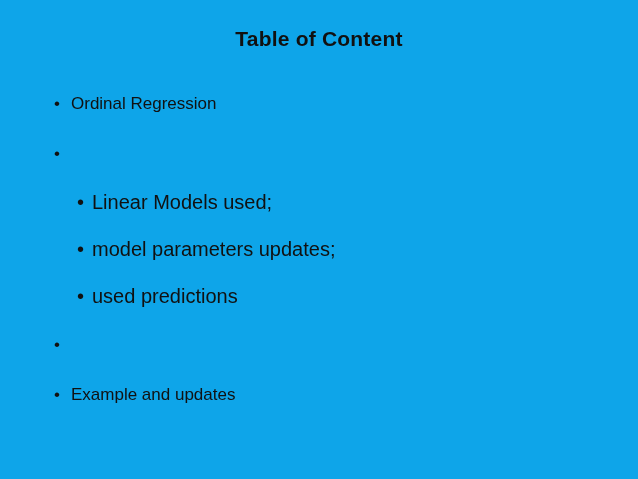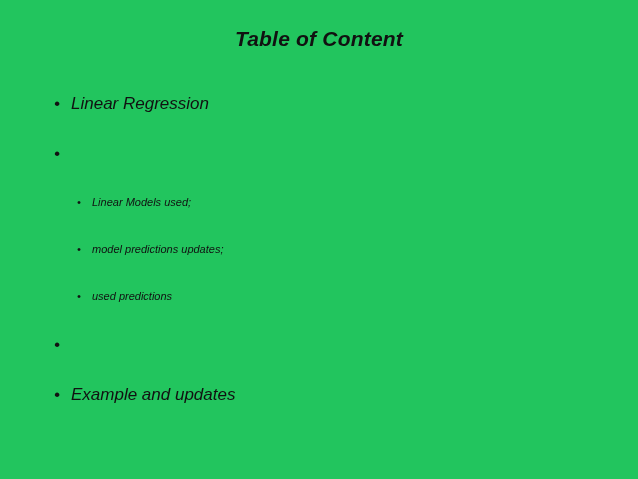--- a/index.html
+++ b/index.html
@@ -4,26 +4,25 @@
 <style>
   html, body {
     margin: 0;
     padding: 0;
     background: #ffffff;
   }
   .slide {
     position: relative;
     width: 638px;
     height: 479px;
-    background: #22c55e;
+    background: #0ea5e9;
     font-family: "Liberation Sans", sans-serif;
     color: #111111;
     overflow: hidden;
     box-sizing: border-box;
-    font-style: italic;
   }
   .slide-title {
     margin: 0;
     padding-top: 27px;
     text-align: center;
     font-size: 21px;
     font-weight: bold;
     letter-spacing: 0.2px;
     color: #111111;
   }
@@ -35,21 +34,21 @@
     align-items: flex-start;
     margin-bottom: 28px;
   }
   .row.l1 {
     margin-left: 54px;
     font-size: 17px;
     line-height: 22px;
   }
   .row.l2 {
     margin-left: 77px;
-    font-size: 11px;
+    font-size: 20px;
     line-height: 19px;
   }
   .dot {
     flex: 0 0 auto;
     color: #111111;
   }
   .row.l1 .dot { width: 17px; }
   .row.l2 .dot { width: 15px; }
   .dot::before { content: "\2022"; }
   .bullet-label { white-space: nowrap; }
@@ -58,35 +57,35 @@
 <body>
 
 <div class="slide">
 
   <h1 class="slide-title">Table of Content</h1>
 
   <div class="bullet-list">
 
     <div class="row l1">
       <span class="dot"></span>
-      <span class="bullet-label">Linear Regression</span>
+      <span class="bullet-label">Ordinal Regression</span>
     </div>
 
     <div class="row l1">
       <span class="dot"></span>
     </div>
 
     <div class="row l2">
       <span class="dot"></span>
       <span class="bullet-label">Linear Models used;</span>
     </div>
 
     <div class="row l2">
       <span class="dot"></span>
-      <span class="bullet-label">model predictions updates;</span>
+      <span class="bullet-label">model parameters updates;</span>
     </div>
 
     <div class="row l2">
       <span class="dot"></span>
       <span class="bullet-label">used predictions</span>
     </div>
 
     <div class="row l1">
       <span class="dot"></span>
     </div>

